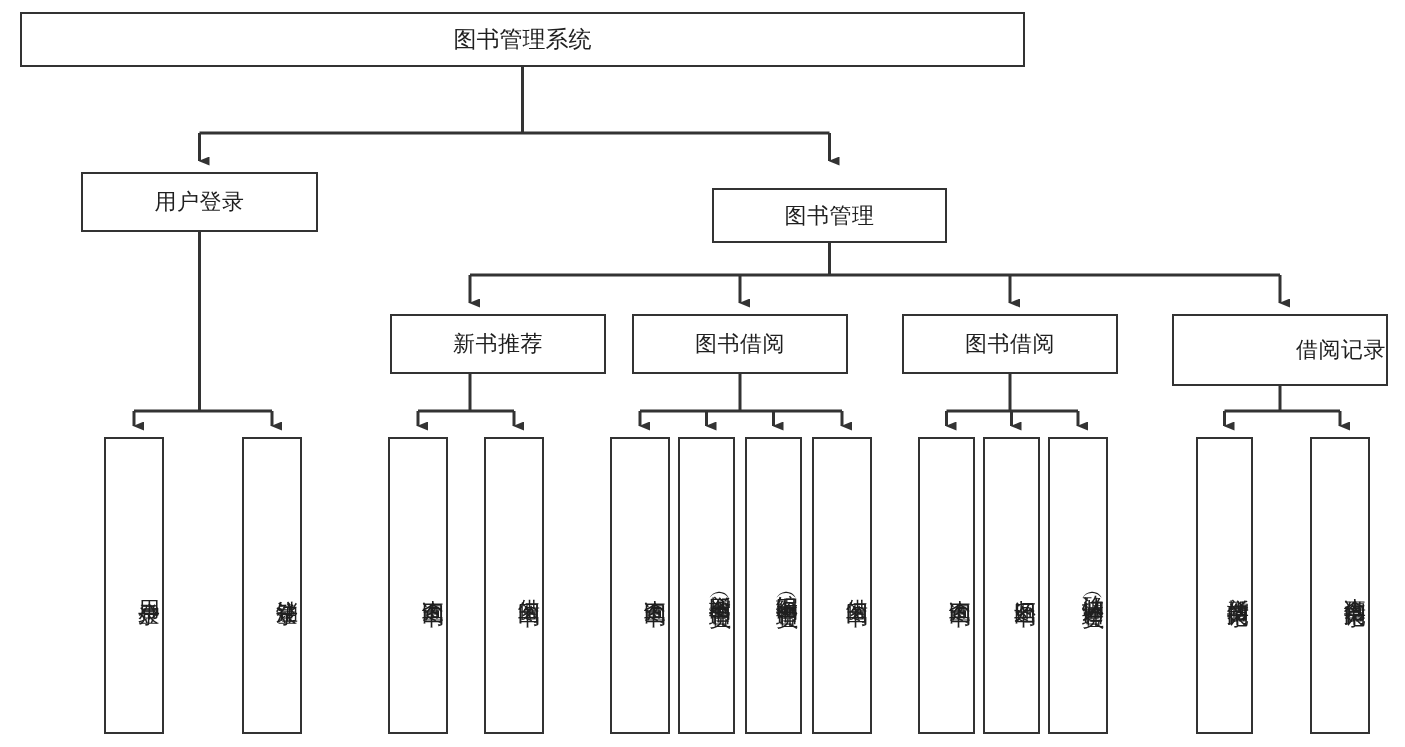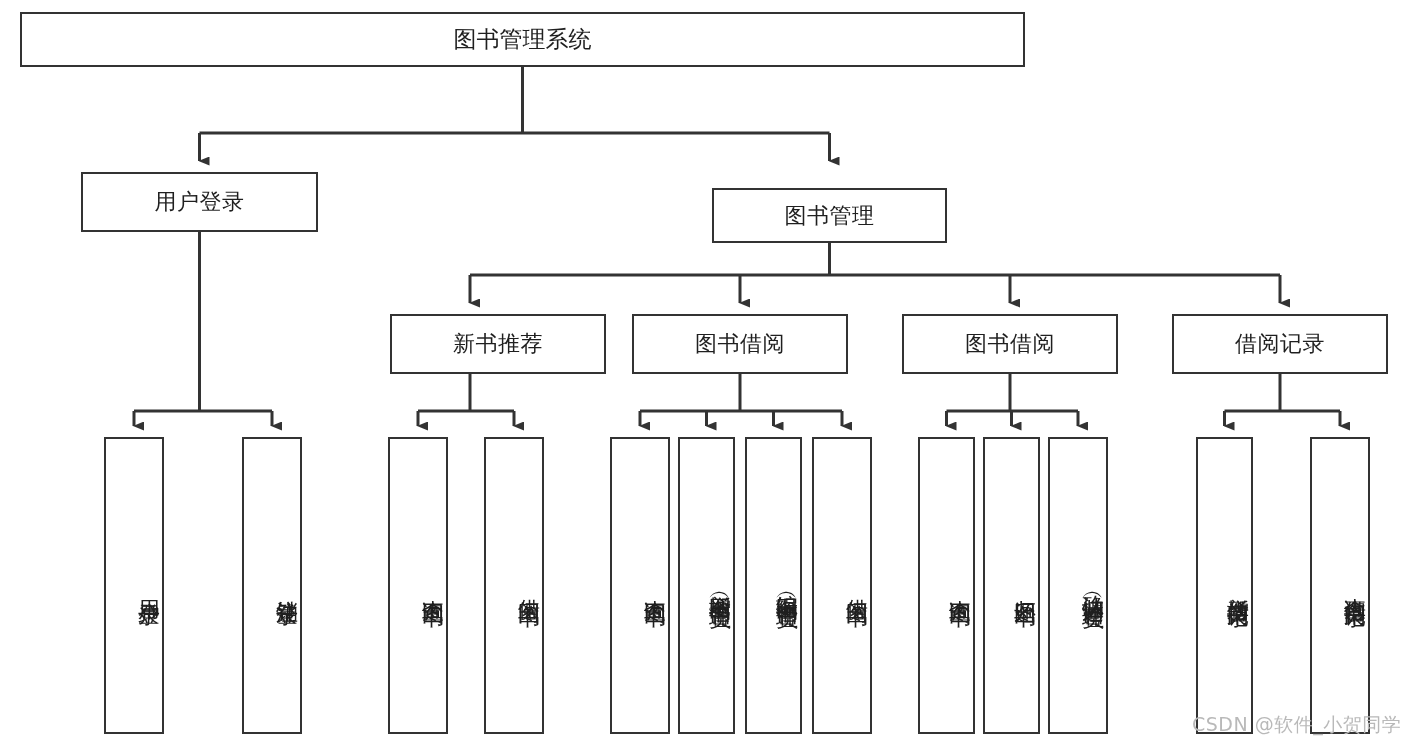--- a/index.html
+++ b/index.html
@@ -121,21 +121,21 @@
       </div>
       <div class="node h" style="left: 362px; top: 314px; width: 216px; height: 60px; margin-left: 28px;">
         <span>新书推荐</span>
       </div>
       <div class="node h" style="left: 632px; top: 314px; width: 216px; height: 60px; justify-content: center;">
         <span>图书借阅</span>
       </div>
       <div class="node h" style="left: 902px; top: 314px; width: 216px; height: 60px;">
         <span>图书借阅</span>
       </div>
-      <div class="node h" style="left: 1172px; top: 314px; width: 216px; height: 60px;">
+      <div class="node h" style="left: 1172px; top: 314px; width: 216px; height: 72px; justify-content: flex-end;">
         <span>借阅记录</span>
       </div>
       <div class="node v" style="left: 104px; top: 437px; width: 60px; height: 297px;">
         <span>用户登录</span>
       </div>
       <div class="node v" style="left: 242px; top: 437px; width: 60px; height: 297px;">
         <span>注销登录</span>
       </div>
       <div class="node v" style="left: 388px; top: 437px; width: 60px; height: 297px;">
         <span>查询图书</span>
@@ -165,14 +165,13 @@
         <span>确认归还（管理员）</span>
       </div>
       <div class="node v" style="left: 1196px; top: 437px; width: 57px; height: 297px;">
         <span>新增借阅记录</span>
       </div>
       <div class="node v" style="left: 1310px; top: 437px; width: 60px; height: 297px;">
         <span>查询借阅记录</span>
       </div>
     </div>
 
-  <div class="watermark" style="left: 1192px; top: 712px;">CSDN @软件_小贺同学</div>
 </div>
 
 </body></html>

